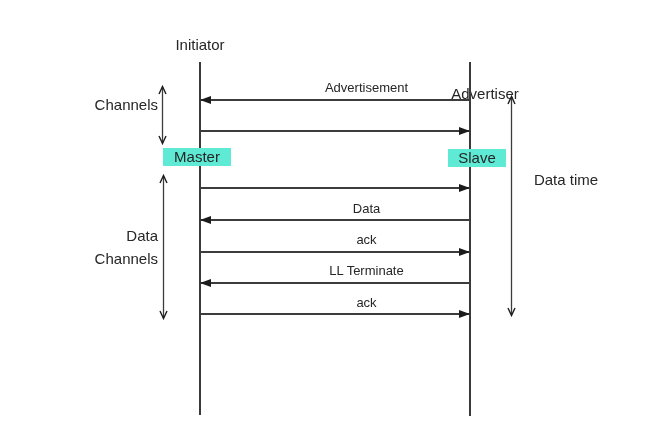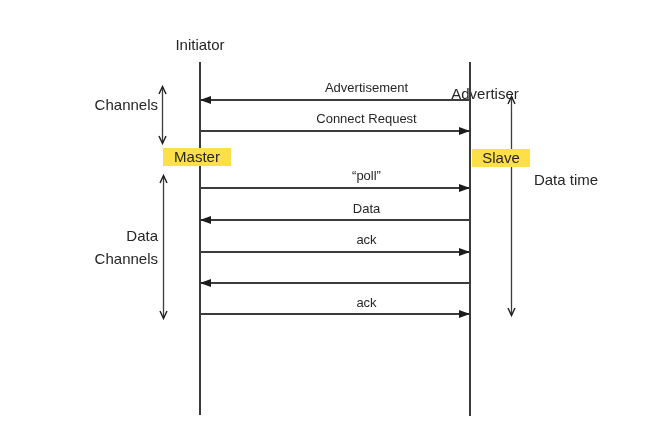--- a/index.html
+++ b/index.html
@@ -20,21 +20,21 @@
     color: #262626;
   }
   .center { text-align: center; }
   .right { text-align: right; }
   .lifeline {
     position: absolute;
     width: 1.8px;
     background: #3a3a3a;
   }
   .role {
-    background: #fde047;
+    background: #5eead4;
     padding: 0 3px;
     z-index: 3;
   }
   .msg-label {
     position: absolute;
     left: 216px;
     width: 301px;
     text-align: center;
     font-size: 13px;
     line-height: 18px;
@@ -80,52 +80,51 @@
 
 <div class="canvas">
 
   <div class="txt center" style="left:140px; top:36px; width:120px;">Initiator</div>
   <div class="txt center" style="left:425px; top:37px; width:120px;margin-top:48px;">Advertiser</div>
 
   <div class="lifeline" style="left:199px; top:62px; height:353px;"></div>
   <div class="lifeline" style="left:469px; top:62px; height:354px;"></div>
 
   <div class="txt center role" style="left:164px; top:148px; width:62px; left:163px;">Master</div>
-  <div class="txt center role" style="left:472px; top:149px; width:52px;">Slave</div>
+  <div class="txt center role" style="left:448px; top:149px; width:52px;">Slave</div>
 
   <div class="msg-label" style="top:79px;">Advertisement</div>
   <div class="msg-arrow rtl" style="top:95px;">
     <div class="line"></div>
     <div class="head"></div>
   </div>
 
-  <div class="msg-label" style="top:110px;">Connect Request</div>
   <div class="msg-arrow ltr" style="top:126px;">
     <div class="line"></div>
     <div class="head"></div>
   </div>
 
-  <div class="msg-label" style="top:167px;">“poll”</div>
   <div class="msg-arrow ltr" style="top:183px;">
     <div class="line"></div>
     <div class="head"></div>
   </div>
 
   <div class="msg-label" style="top:200px;">Data</div>
   <div class="msg-arrow rtl" style="top:215px;">
     <div class="line"></div>
     <div class="head"></div>
   </div>
 
   <div class="msg-label" style="top:231px;">ack</div>
   <div class="msg-arrow ltr" style="top:247px;">
     <div class="line"></div>
     <div class="head"></div>
   </div>
 
+  <div class="msg-label" style="top:262px;">LL Terminate</div>
   <div class="msg-arrow rtl" style="top:278px;">
     <div class="line"></div>
     <div class="head"></div>
   </div>
 
   <div class="msg-label" style="top:294px;">ack</div>
   <div class="msg-arrow ltr" style="top:309px;">
     <div class="line"></div>
     <div class="head"></div>
   </div>

